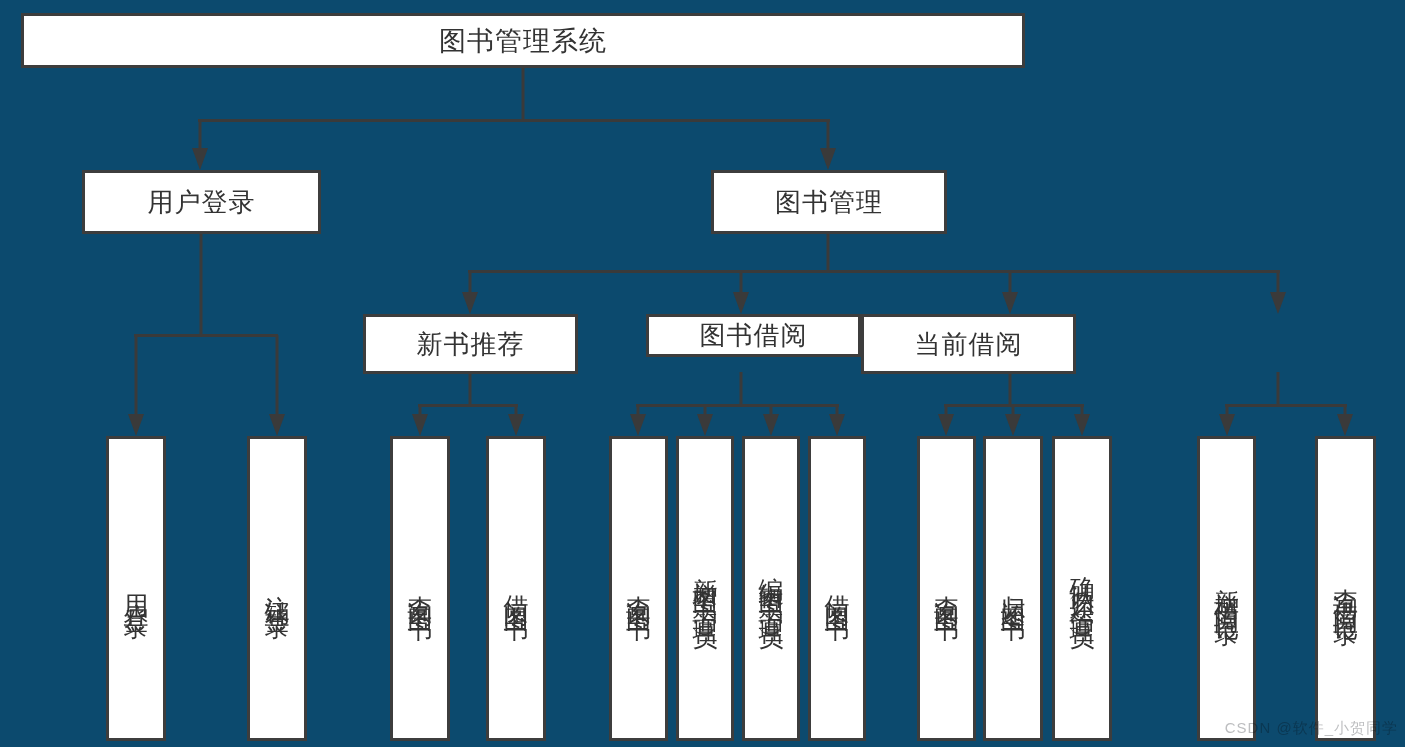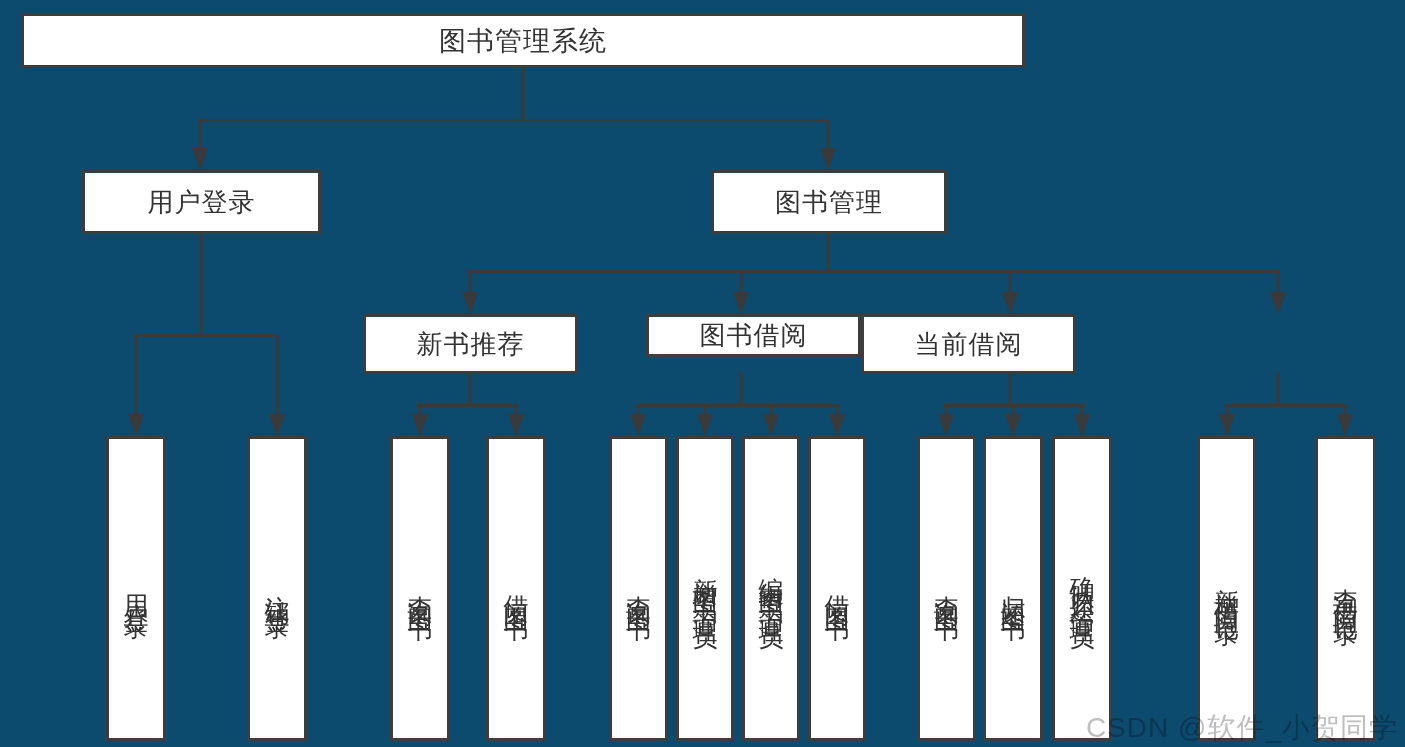--- a/index.html
+++ b/index.html
@@ -41,22 +41,22 @@
     writing-mode: vertical-rl;
     text-orientation: mixed;
     letter-spacing: 7px;
     line-height: 1;
     white-space: nowrap;
   }
 
   .watermark {
     position: absolute;
     right: 7px;
-    bottom: 0;
-    font-size: 28px;
+    bottom: 9px;
+    font-size: 15px;
     color: #bdbec0;
     letter-spacing: 1px;
     z-index: 3;
     mix-blend-mode: multiply;
     white-space: nowrap;
   }
 </style>
 </head>
 <body>
 

